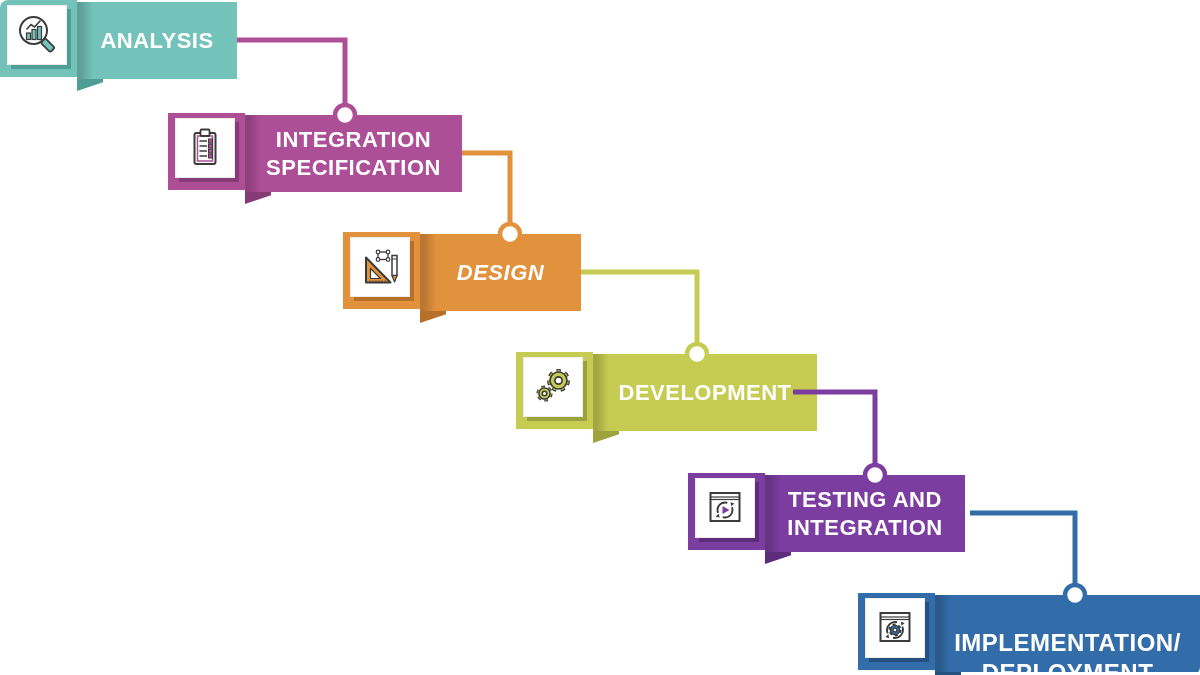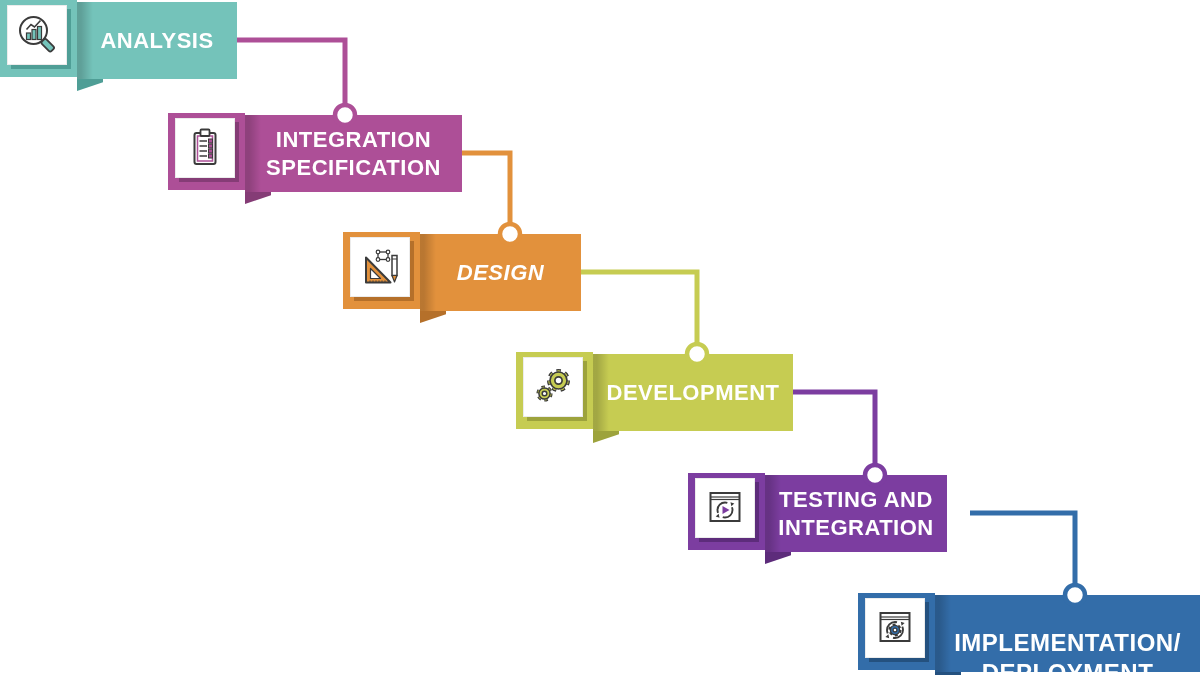--- a/index.html
+++ b/index.html
@@ -1,35 +1,35 @@
 <!DOCTYPE html>
 <html><head>
 <meta charset="utf-8">
 <style>
   html,body{margin:0;padding:0;background:#fff;}
   .canvas{position:relative;width:1200px;height:675px;background:#fff;overflow:hidden;
-          font-family:"Liberation Sans","DejaVu Sans",sans-serif;}
+          font-family:"Liberation Sans","DejaVu Sans",sans-serif;border-radius:8px;}
   .stage{position:absolute;}
   .backdrop{position:absolute;left:0;top:0;width:77px;height:77px;background:var(--c);z-index:2;}
   .tile{position:absolute;left:7px;top:5px;width:60px;height:60px;background:#fff;z-index:3;
         display:flex;align-items:center;justify-content:center;
         box-shadow:4px 4px 0 0 var(--d);border:1px solid #ececec;box-sizing:border-box;}
   .bar{position:absolute;left:77px;top:2px;height:77px;background-color:var(--c);z-index:1;
        background-image:linear-gradient(90deg,rgba(0,0,0,0.18) 0px,rgba(0,0,0,0.18) 4px,rgba(0,0,0,0) 16px);
        display:flex;align-items:center;justify-content:center;}
   .fold{position:absolute;left:77px;top:75px;width:26px;height:16px;background:var(--d);z-index:0;
         clip-path:polygon(0 0,100% 0,100% 45%,0 100%);}
   .label{width:100%;text-align:center;color:#fff;font-weight:bold;font-size:22px;
          letter-spacing:0.5px;line-height:1.25;white-space:pre-line;}
   
   .st0{left:0;top:0;}      .st0 .bar{width:160px;}
   .st1{left:168px;top:113px;} .st1 .bar{width:217px;}
   .st2{left:343px;top:232px;} .st2 .bar{width:161px;font-style:italic;}
-  .st3{left:516px;top:352px;} .st3 .bar{width:200px;}
-  .st4{left:688px;top:473px;} .st4 .bar{width:182px;}
+  .st3{left:516px;top:352px;} .st3 .bar{width:224px;}
+  .st4{left:688px;top:473px;} .st4 .bar{width:200px;}
   .st5{left:858px;top:593px;} .st5 .bar{width:265px;}
   .st5 .label{font-size:24px;margin-top:48px;}
   .connectors{position:absolute;left:0;top:0;width:1200px;height:675px;z-index:5;pointer-events:none;}
   svg.icon{display:block;}
 </style>
 </head>
 <body>
 
 <div class="canvas">
 

